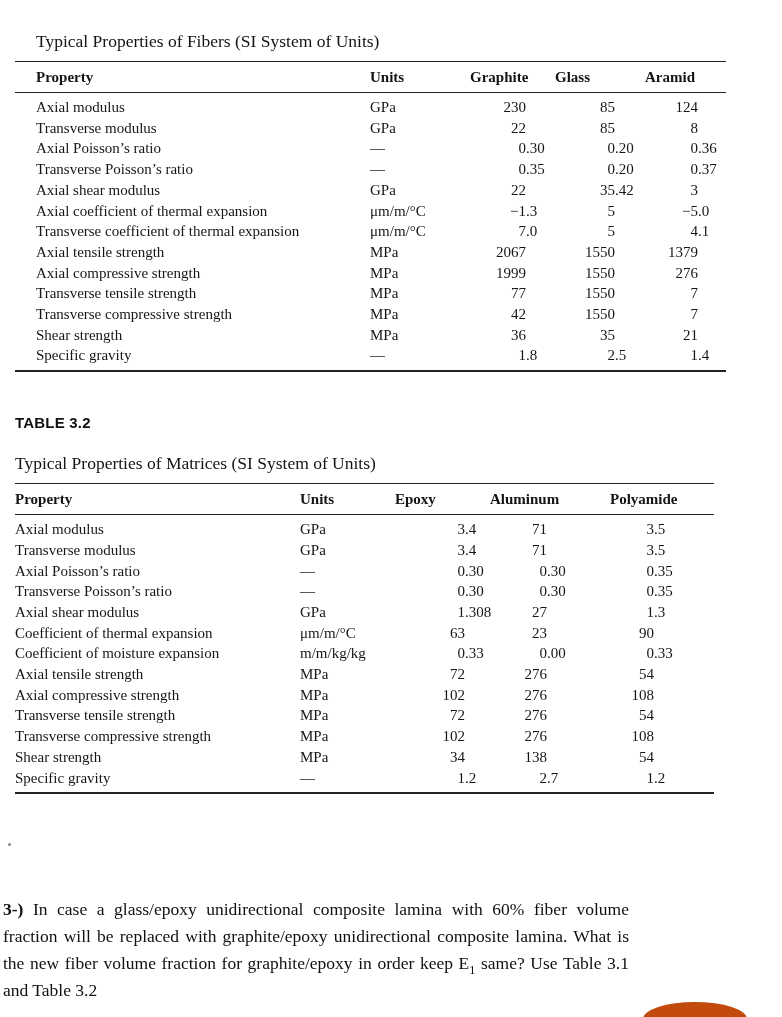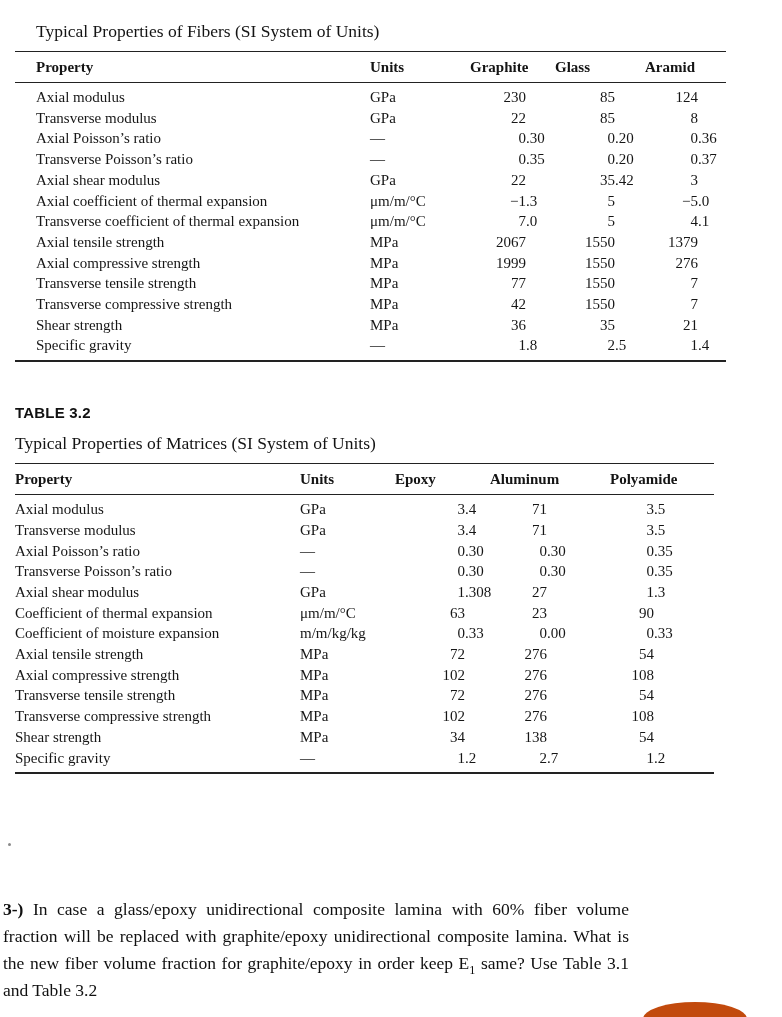--- a/index.html
+++ b/index.html
@@ -9,21 +9,21 @@
     background:#ffffff; color:#161616;
     font-family:"Liberation Serif", serif;
   }
   .content { padding:9px 0 0 15px; }
 
   .table-label {
     font-family:"Liberation Sans", sans-serif;
     font-weight:700; font-size:15px; color:#111; letter-spacing:0.2px;
   }
   .indented { margin-left:21px; }
-  .table-title { font-size:17.5px; margin-top:12px; color:#141414; }
+  .table-title { font-size:17.5px; margin-top:22px; color:#141414; }
 
   table {
     border-collapse:collapse; table-layout:fixed; margin-top:9px;
     border-top:1.5px solid #222; border-bottom:2.5px solid #222;
   }
   #table1 { width:711px; }
   #table2 { width:699px; }
 
   th {
     font-weight:700; font-size:15px; color:#141414;

